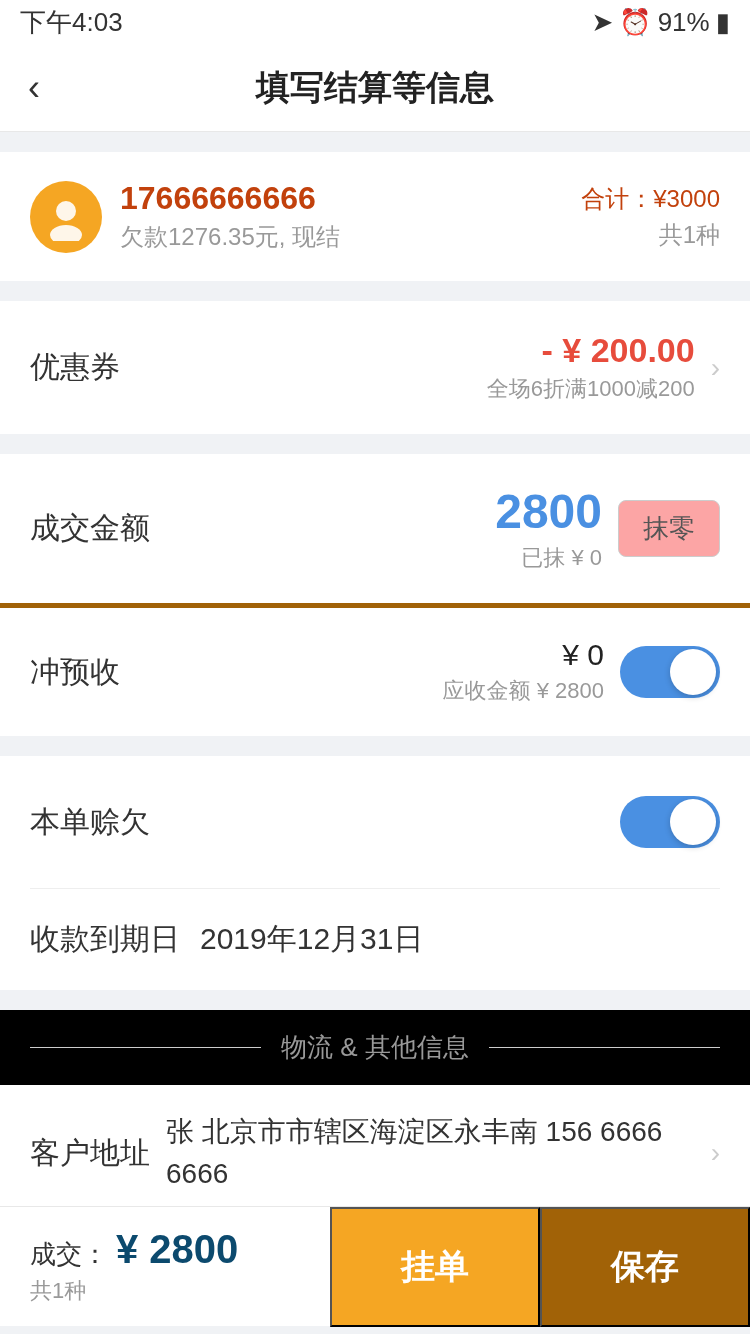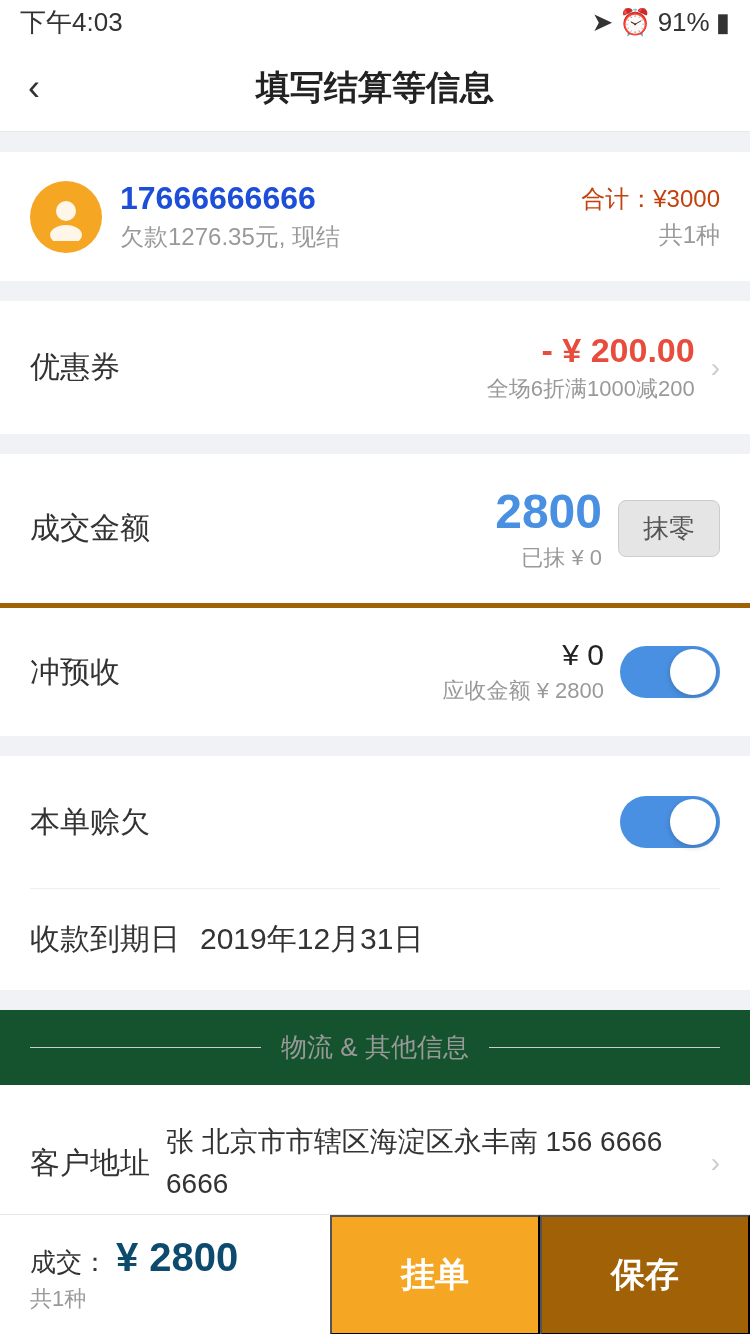--- a/index.html
+++ b/index.html
@@ -69,21 +69,21 @@
       height: 72px;
       border-radius: 50%;
       background: #f5a623;
       display: flex;
       align-items: center;
       justify-content: center;
       overflow: hidden;
     }
     .avatar svg { width: 48px; height: 48px; }
     .user-info {}
-    .user-phone { font-size: 32px; font-weight: 600; color: #1d4ed8; }
+    .user-phone { font-size: 32px; font-weight: 600; color: #c2410c; }
     .user-sub { font-size: 24px; color: #999; margin-top: 4px; }
     .card-right { text-align: right; }
     .total-label { font-size: 24px; color: #c2410c; }
     .total-count { font-size: 24px; color: #999; margin-top: 4px; }
 
     
     .divider { height: 20px; background: #f0f2f5; }
     .divider-thin { height: 1px; background: #eee; margin: 0 30px; }
 
     
@@ -109,21 +109,21 @@
 
     
     .deal-amount-value { font-size: 48px; font-weight: 700; color: #4a90e2; }
     .deal-amount-sub { font-size: 22px; color: #999; margin-top: 4px; }
     .round-btn {
       border: 1px solid #ccc;
       border-radius: 8px;
       padding: 10px 24px;
       font-size: 26px;
       color: #555;
-      background: #e5e5e5;
+      background: #fca5a5;
       cursor: pointer;
     }
 
     
     .toggle {
       width: 100px;
       height: 52px;
       border-radius: 26px;
       background: #4a90e2;
       position: relative;
@@ -159,47 +159,47 @@
     .row-due {
       display: flex;
       align-items: center;
       padding: 30px 30px;
     }
     .due-label { font-size: 30px; color: #333; margin-right: 20px; }
     .due-value { font-size: 30px; color: #333; }
 
     
     .logistics-sep {
-      background: #14532d;
+      background: #000000;
       padding: 20px 30px;
       display: flex;
       align-items: center;
       gap: 20px;
     }
     .sep-line { flex: 1; height: 1px; background: #ccc; }
     .sep-text { font-size: 26px; color: #999; }
 
     
     .row-address {
       display: flex;
       align-items: center;
       justify-content: center;
-      padding: 36px 30px;
+      padding: 26px 30px;
       background: #fff;
     }
     .address-label { font-size: 30px; color: #333; min-width: 100px; flex-shrink: 0; }
     .address-value { font-size: 28px; color: #333; flex: 1; margin: 0 16px; line-height: 1.5; }
 
     
     .bottom-spacer { height: 160px; background: #f0f2f5; }
 
     
     .footer {
       position: fixed;
-      bottom: 0;
+      bottom: 8px;
       left: 0;
       width: 750px;
       height: 120px;
       background: #fff;
       display: flex;
       align-items: center;
       border-top: 1px solid #e8e8e8;
     }
     .footer-left {
       flex: 1;

